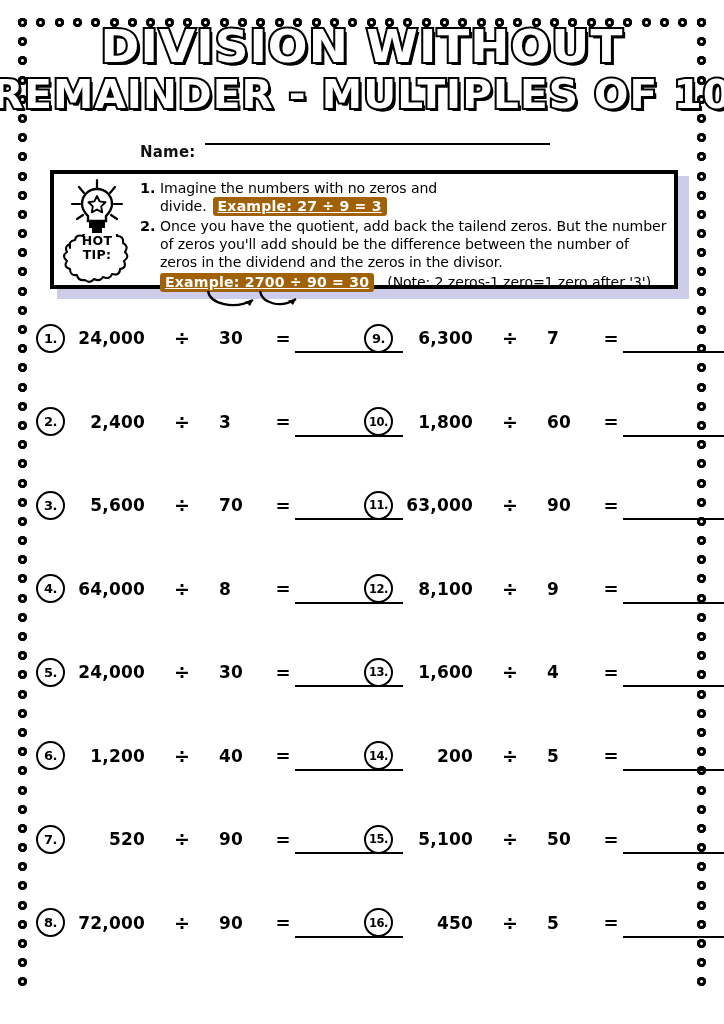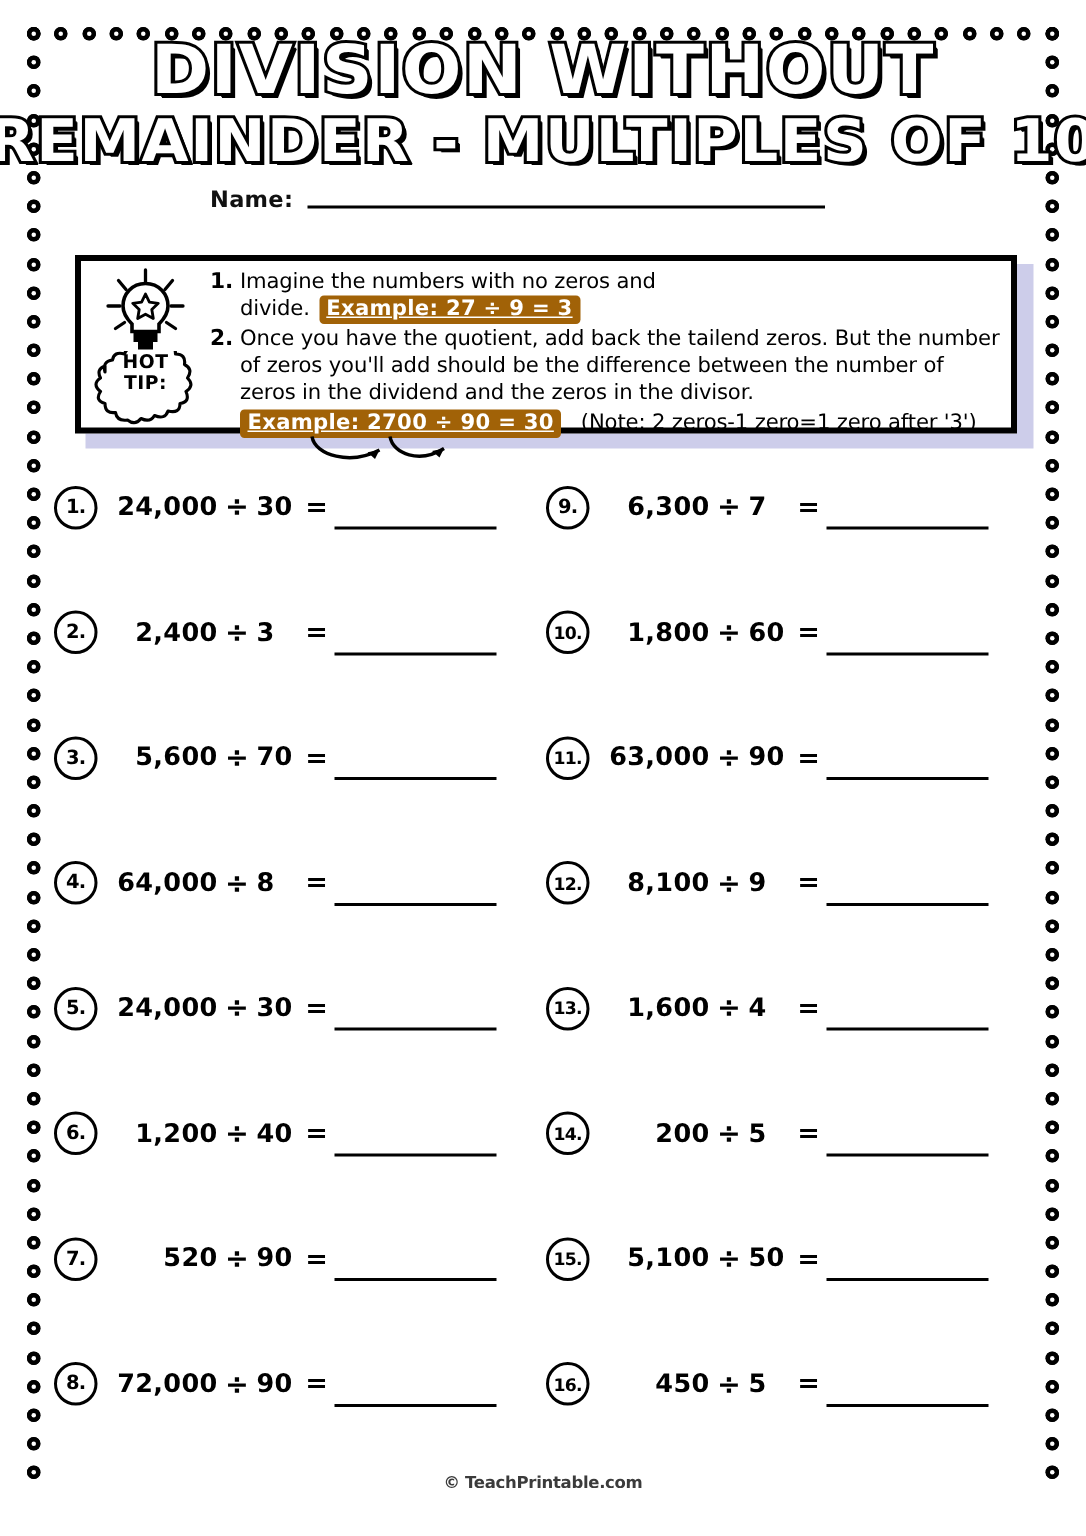--- a/index.html
+++ b/index.html
@@ -66,23 +66,23 @@
        3px 3px 0 #000;
     transform: scaleX(1.04);
   }
   .title-line-1 { font-size: 45px; }
   .title-line-2 { font-size: 39px; margin-top: 6px; }
 
   
   .name-row {
     position: absolute;
     left: 140px;
-    top: 124px;
-    display: flex;
-    align-items: flex-end;
+    top: 143px;
+    display: flex;
+    align-items: flex-start;
   }
   .name-label {
     font-family: "DejaVu Sans", sans-serif;
     font-size: 15px;
     font-weight: bold;
     color: #111;
     letter-spacing: 0.2px;
   }
   .name-line {
     width: 345px;
@@ -231,20 +231,21 @@
   .pexpr {
     flex: 0 0 auto;
     display: flex;
     align-items: center;
     font-family: "DejaVu Sans", sans-serif;
     font-weight: bold;
     font-size: 17px;
     color: #000;
     white-space: nowrap;
     margin-left: 6px;
+    gap: 24px;
   }
   .dividend {
     display: inline-block;
     width: 74px;
     text-align: right;
     letter-spacing: 0.2px;
   }
   .divsign {
     display: inline-block;
     width: 26px;
@@ -720,15 +721,14 @@
             <span class="dividend">450</span>
             <span class="divsign">÷</span>
             <span class="divisor">5</span>
             <span class="eqsign">=</span>
           </div>
           <div class="ansline"></div>
         </div>
       </div>
     </div>
 
-  <div class="footer">© TeachPrintable.com</div>
 
 </div>
 
 </body></html>

